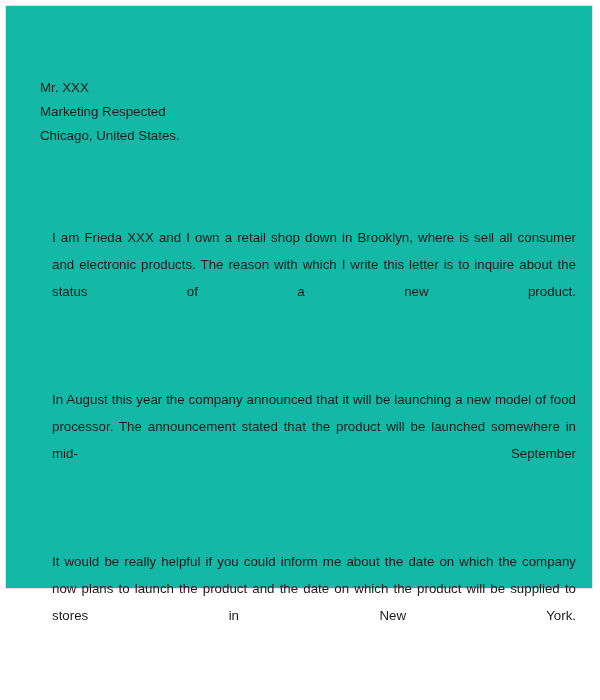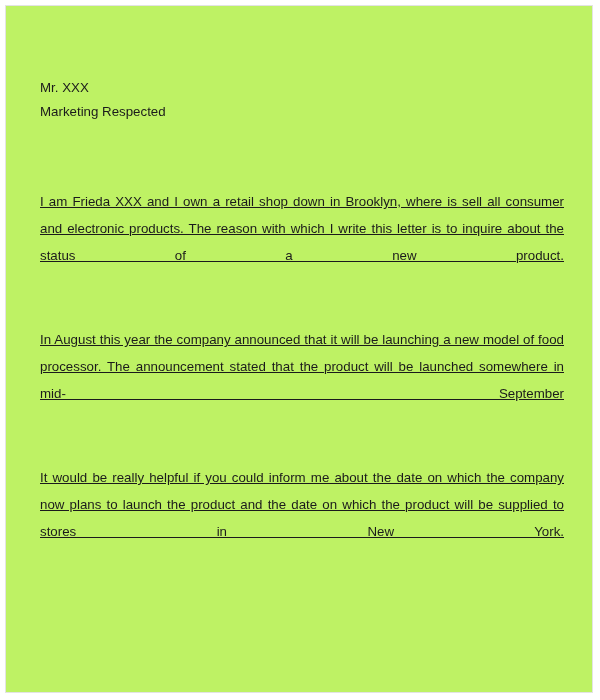--- a/index.html
+++ b/index.html
@@ -11,23 +11,23 @@
     width: 600px;
     height: 700px;
     overflow: hidden;
     font-family: "Liberation Sans", sans-serif;
   }
 
   #page {
     position: relative;
     box-sizing: border-box;
     width: 588px;
-    height: 688px;
+    height: 584px;
     margin: 5px 0 0 5px;
-    background: #bef264;
+    background: #14b8a6;
     border: 1px solid #e3e3e3;
   }
 
   #letter {
     box-sizing: border-box;
     padding: 70px 30px 0 34px;
     color: #1b1b1b;
     font-size: 13.3px;
     line-height: 24px;
   }
@@ -40,45 +40,45 @@
     display: block;
     line-height: 24px;
     white-space: pre;
   }
 
   .gap-sm { height: 20px; }
   .gap-md { height: 24px; }
   .gap-lg { height: 30px; }
 
   .para {
-    margin: 0;
+    margin: 12px;
     text-align: justify;
     text-justify: inter-word;
     line-height: 27px;
     width: 524px;
-    text-decoration: underline;
   }
   
   .para::after {
     content: "";
     display: inline-block;
     width: 100%;
   }
 
   .subject-block .line { line-height: 25px; }
 </style>
 </head>
 <body>
 
 <div id="page">
   <div id="letter">
 
     <div class="block">
       <span class="line">Mr. XXX</span>
       <span class="line">Marketing Respected</span>
+      <span class="line">Chicago, United States.</span>
     </div>
 
     <div class="gap-md"></div>
 
     <div class="block subject-block">
     </div>
 
     <div class="gap-sm"></div>
 
 

